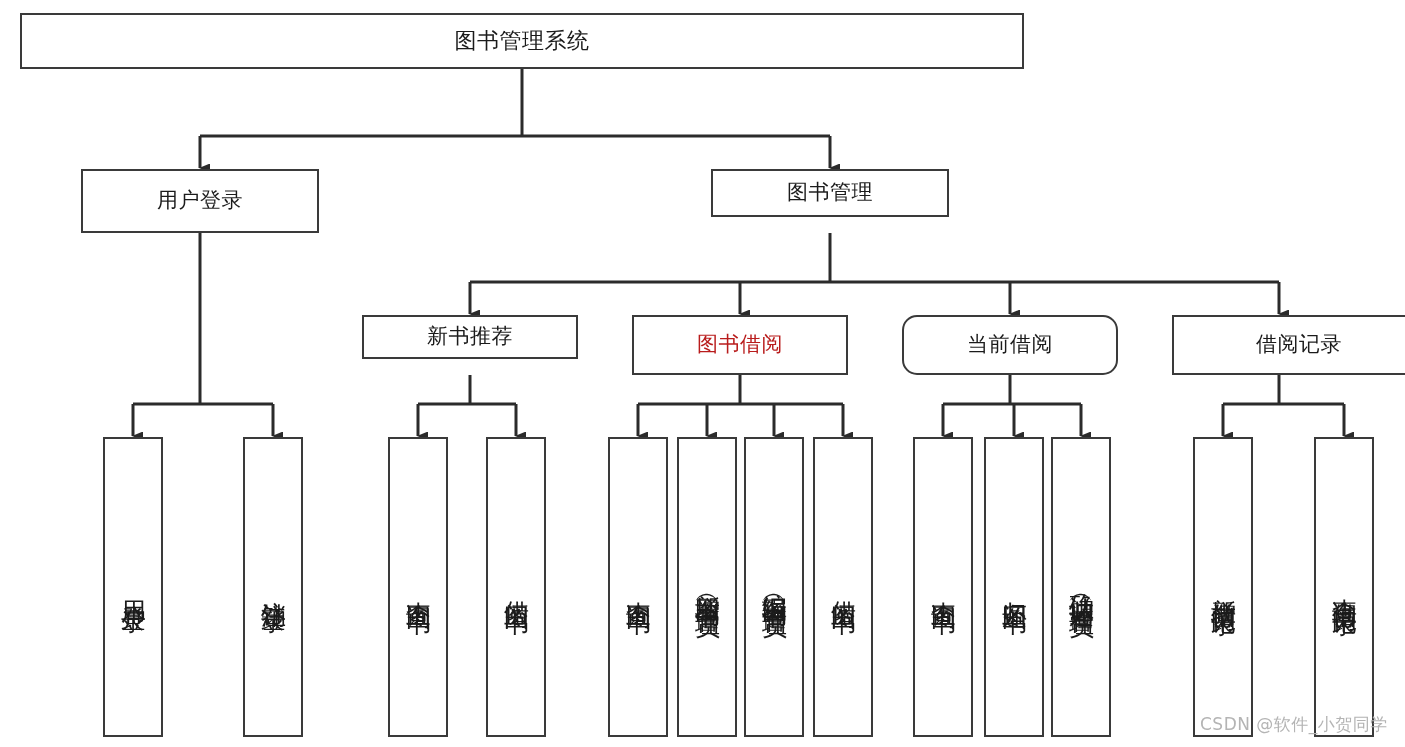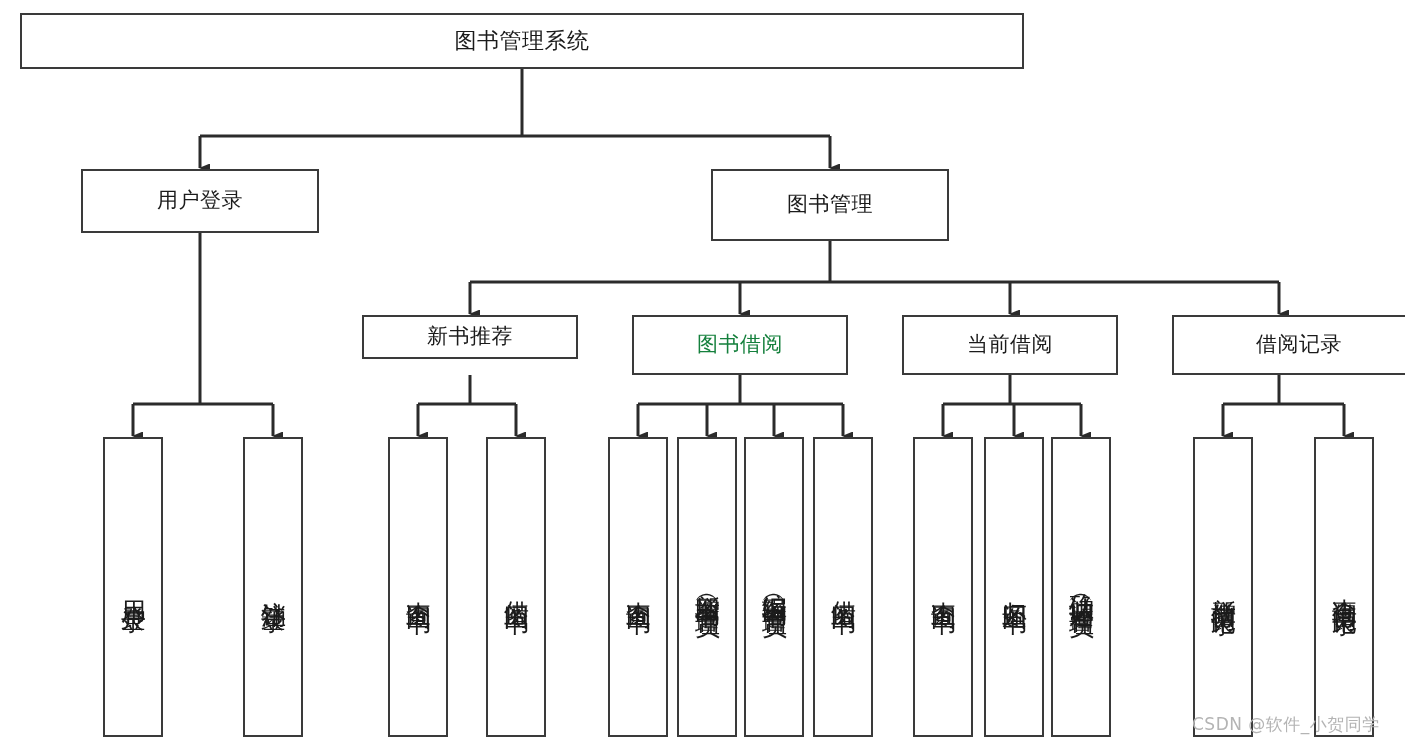--- a/index.html
+++ b/index.html
@@ -52,20 +52,21 @@
     padding: 4px 0;
     white-space: nowrap;
   }
   .watermark {
     position: absolute;
     color: #b4b4b4;
     font-size: 17px;
     letter-spacing: 0.5px;
     white-space: nowrap;
     font-family: "DejaVu Sans", "Liberation Sans", sans-serif;
+    margin-left: 8px;
   }
 </style>
 </head>
 <body>
 
 <div id="canvas">
   <svg id="wires" viewBox="0 0 1405 747">
     <defs>
       <marker id="arrowhead" markerWidth="9" markerHeight="11" refX="4.5" refY="10" orient="auto" markerUnits="userSpaceOnUse">
         <polygon points="0,0 9,0 4.5,11" fill="#2b2b2b"></polygon>
@@ -104,24 +105,24 @@
         <line x1="1279" y1="375" x2="1279" y2="404" stroke="#2b2b2b" stroke-width="3"></line>
         <line x1="1223" y1="404" x2="1344" y2="404" stroke="#2b2b2b" stroke-width="3"></line>
         <line x1="1223" y1="404" x2="1223" y2="436" stroke="#2b2b2b" stroke-width="3" marker-end="url(#arrowhead)"></line>
         <line x1="1344" y1="404" x2="1344" y2="436" stroke="#2b2b2b" stroke-width="3" marker-end="url(#arrowhead)"></line>
       </g>
   </svg>
 
   <div id="nodes">
       <div class="node horiz root" style="left: 20px; top: 13px; width: 1004px; height: 56px; border-color: rgb(58, 58, 58); background: rgb(255, 255, 255); color: rgb(27, 27, 27);">图书管理系统</div>
       <div class="node horiz" style="left: 81px; top: 169px; width: 238px; height: 64px; border-color: rgb(58, 58, 58); background: rgb(255, 255, 255); color: rgb(27, 27, 27);">用户登录</div>
-      <div class="node horiz" style="left: 711px; top: 169px; width: 238px; height: 72px; border-color: rgb(58, 58, 58); background: rgb(255, 255, 255); color: rgb(27, 27, 27);">图书管理</div>
+      <div class="node horiz" style="left: 711px; top: 169px; width: 238px; height: 48px; border-color: rgb(58, 58, 58); background: rgb(255, 255, 255); color: rgb(27, 27, 27);">图书管理</div>
       <div class="node horiz" style="left: 362px; top: 315px; width: 216px; height: 44px; border-color: rgb(58, 58, 58); background: rgb(255, 255, 255); color: rgb(27, 27, 27);">新书推荐</div>
-      <div class="node horiz" style="left: 632px; top: 315px; width: 216px; height: 60px; border-color: rgb(58, 58, 58); background: rgb(255, 255, 255); color: #15803d;">图书借阅</div>
-      <div class="node horiz" style="left: 902px; top: 315px; width: 216px; height: 60px; border-color: rgb(58, 58, 58); background: rgb(255, 255, 255); color: rgb(27, 27, 27);">当前借阅</div>
+      <div class="node horiz" style="left: 632px; top: 315px; width: 216px; height: 60px; border-color: rgb(58, 58, 58); background: rgb(255, 255, 255); color: #b91c1c;">图书借阅</div>
+      <div class="node horiz" style="left: 902px; top: 315px; width: 216px; height: 60px; border-color: rgb(58, 58, 58); background: rgb(255, 255, 255); color: rgb(27, 27, 27); border-radius: 15px;">当前借阅</div>
       <div class="node horiz" style="left: 1172px; top: 315px; width: 254px; height: 60px; border-color: rgb(58, 58, 58); background: rgb(255, 255, 255); color: rgb(27, 27, 27);">借阅记录</div>
       <div class="node vert" style="left: 103px; top: 437px; width: 60px; height: 300px; border-color: rgb(58, 58, 58); background: rgb(255, 255, 255); color: rgb(27, 27, 27);">用户登录</div>
       <div class="node vert" style="left: 243px; top: 437px; width: 60px; height: 300px; border-color: rgb(58, 58, 58); background: rgb(255, 255, 255); color: rgb(27, 27, 27);">注销登录</div>
       <div class="node vert" style="left: 388px; top: 437px; width: 60px; height: 300px; border-color: rgb(58, 58, 58); background: rgb(255, 255, 255); color: rgb(27, 27, 27);">查询图书</div>
       <div class="node vert" style="left: 486px; top: 437px; width: 60px; height: 300px; border-color: rgb(58, 58, 58); background: rgb(255, 255, 255); color: rgb(27, 27, 27);">借阅图书</div>
       <div class="node vert" style="left: 608px; top: 437px; width: 60px; height: 300px; border-color: rgb(58, 58, 58); background: rgb(255, 255, 255); color: rgb(27, 27, 27);">查询图书</div>
       <div class="node vert" style="left: 677px; top: 437px; width: 60px; height: 300px; border-color: rgb(58, 58, 58); background: rgb(255, 255, 255); color: rgb(27, 27, 27);">新增图书（管理员）</div>
       <div class="node vert" style="left: 744px; top: 437px; width: 60px; height: 300px; border-color: rgb(58, 58, 58); background: rgb(255, 255, 255); color: rgb(27, 27, 27);">编辑图书（管理员）</div>
       <div class="node vert" style="left: 813px; top: 437px; width: 60px; height: 300px; border-color: rgb(58, 58, 58); background: rgb(255, 255, 255); color: rgb(27, 27, 27);">借阅图书</div>
       <div class="node vert" style="left: 913px; top: 437px; width: 60px; height: 300px; border-color: rgb(58, 58, 58); background: rgb(255, 255, 255); color: rgb(27, 27, 27);">查询图书</div>

